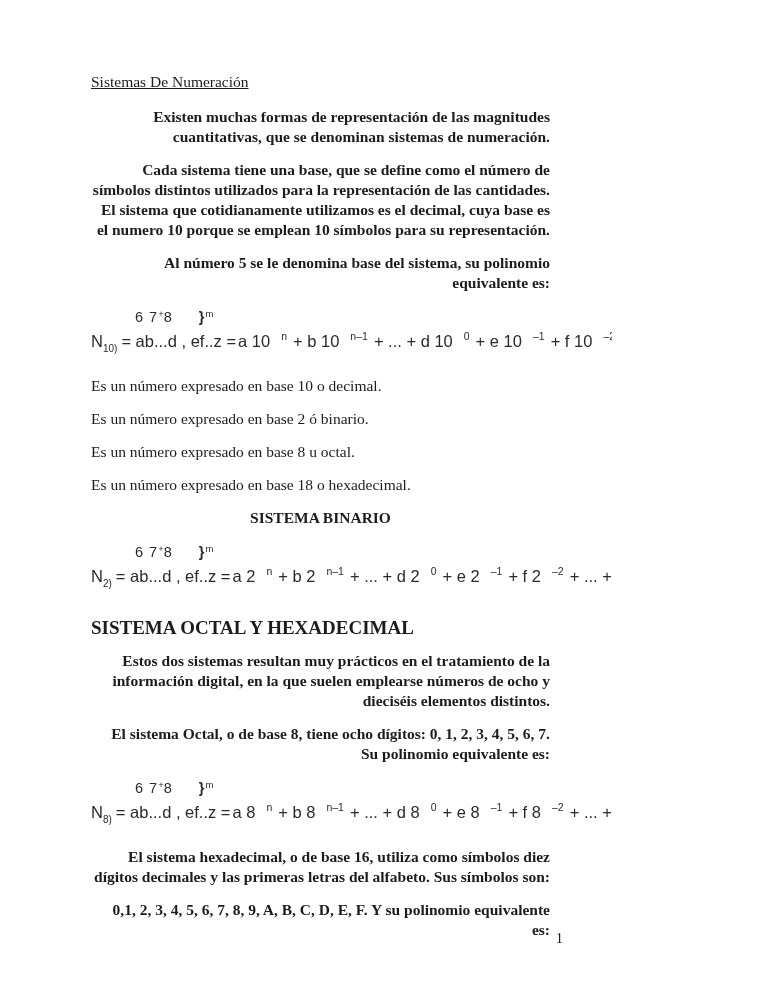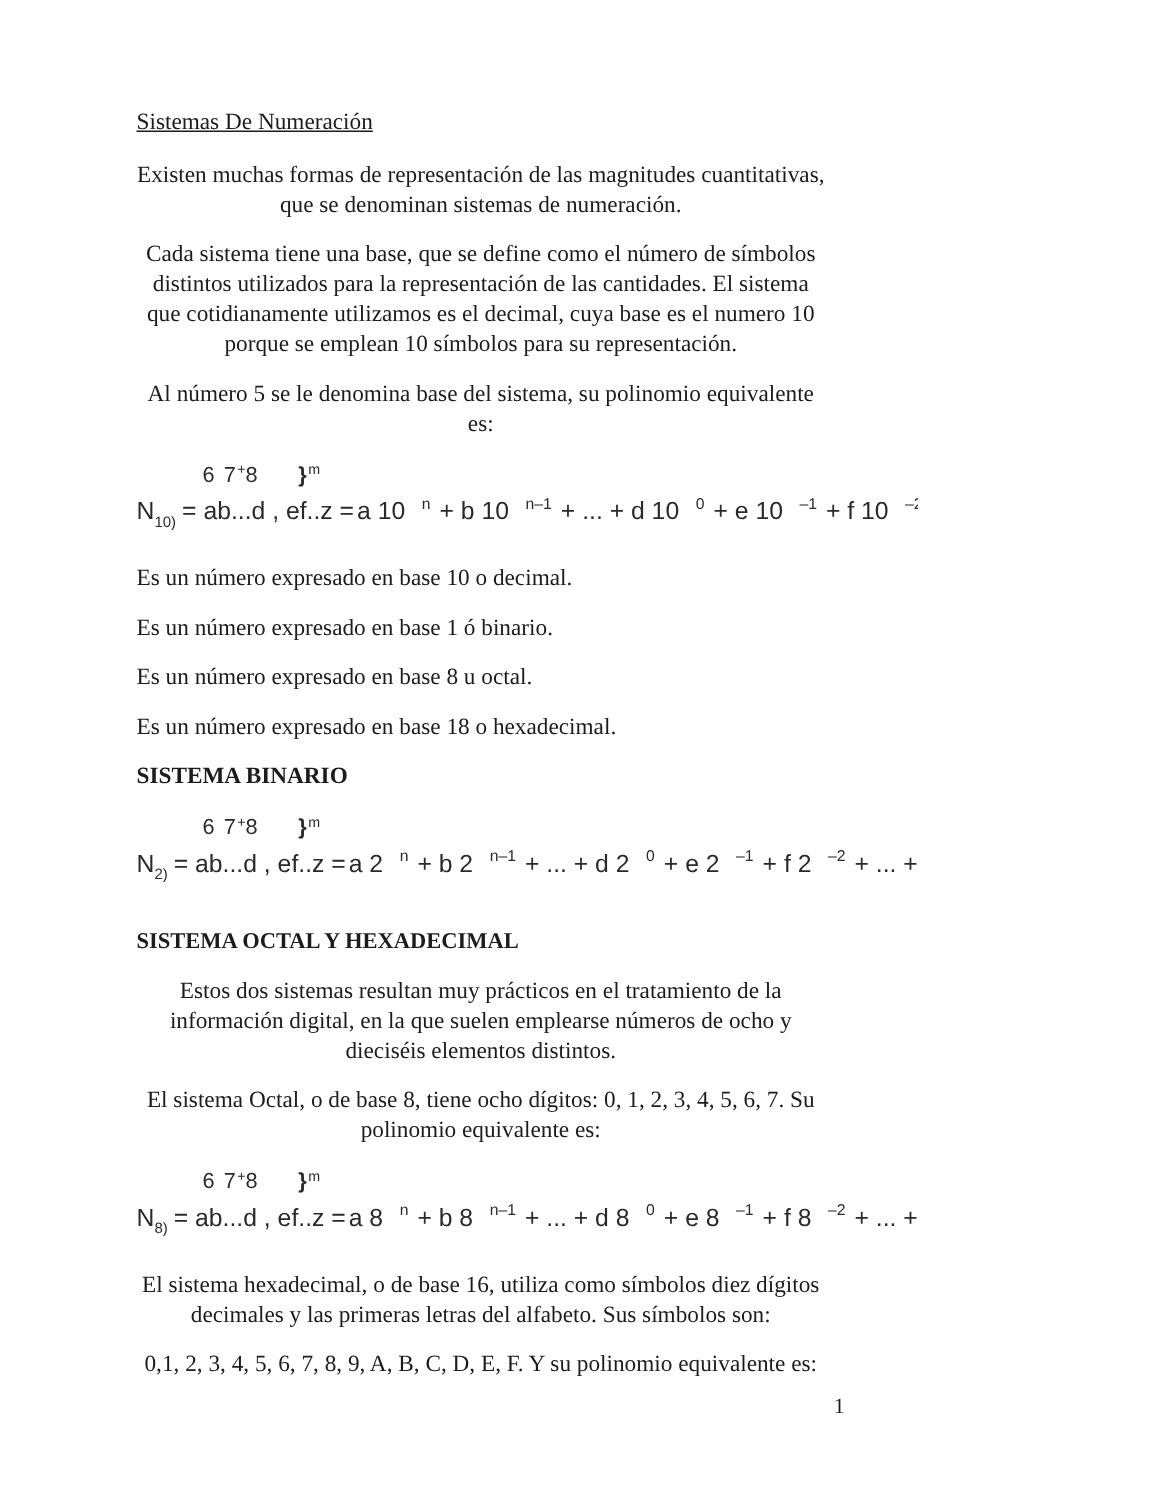--- a/index.html
+++ b/index.html
@@ -19,21 +19,22 @@
     line-height: 20px;
     color: #1c1c1c;
     overflow: hidden;
   }
   .doc-title {
     text-decoration: underline;
     margin: 0 0 15px 0;
   }
   .para {
     margin: 0 0 13px 0;
-    text-align: center;
+    text-align: right;
+    font-weight: bold;
   }
   .heading {
     font-weight: bold;
     margin: 0 0 13px 0;
   }
   .example-line {
     margin: 12px 0 13px 0;
   }
   
   .formula {
@@ -99,33 +100,33 @@
 
   <p class="para">Al número 5 se le denomina base del sistema, su polinomio equivalente es:</p>
 
   <div class="formula">
     <div class="formula-deco"><span>6 7</span><sup>+</sup><span>8</span><span class="deco-gap"></span><span class="deco-brace">}</span><sup>m</sup></div>
     <div class="formula-line"><span>N</span><sub class="fsub">10)</sub><span class="fpre">= ab...d , ef..z =</span><span class="term"><span>a 10</span><sup>n</sup></span><span class="term"><span>+ b 10</span><sup>n–1</sup></span><span class="term"><span>+ ... + d 10</span><sup>0</sup></span><span class="term"><span>+ e 10</span><sup>–1</sup></span><span class="term"><span>+ f 10</span><sup>–2</sup></span><span class="term"><span>+ ... + z 10</span><sup>–m</sup></span></div>
   </div>
 
 
   <p class="example-line">Es un número expresado en base 10 o decimal.</p>
-  <p class="example-line">Es un número expresado en base 1 ó binario.</p>
+  <p class="example-line">Es un número expresado en base 2 ó binario.</p>
   <p class="example-line">Es un número expresado en base 8 u octal.</p>
   <p class="example-line">Es un número expresado en base 18 o hexadecimal.</p>
 
-  <h2 class="heading" style="font-size:15.5px; line-height:20px;">SISTEMA BINARIO</h2>
+  <h2 class="heading" style="font-size:15.5px; line-height:20px;text-align:center;">SISTEMA BINARIO</h2>
 
 
   <div class="formula">
     <div class="formula-deco"><span>6 7</span><sup>+</sup><span>8</span><span class="deco-gap"></span><span class="deco-brace">}</span><sup>m</sup></div>
     <div class="formula-line"><span>N</span><sub class="fsub">2)</sub><span class="fpre">= ab...d , ef..z =</span><span class="term"><span>a 2</span><sup>n</sup></span><span class="term"><span>+ b 2</span><sup>n–1</sup></span><span class="term"><span>+ ... + d 2</span><sup>0</sup></span><span class="term"><span>+ e 2</span><sup>–1</sup></span><span class="term"><span>+ f 2</span><sup>–2</sup></span><span class="term"><span>+ ... + z 2</span><sup>–m</sup></span></div>
   </div>
 
-  <h2 class="heading" style="font-size:15px; line-height:20px;margin-top:23px;">SISTEMA OCTAL Y HEXADECIMAL</h2>
+  <h2 class="heading" style="font-size:19px; line-height:20px;margin-top:23px;">SISTEMA OCTAL Y HEXADECIMAL</h2>
 
   <p class="para">Estos dos sistemas resultan muy prácticos en el tratamiento de la información digital, en la que suelen emplearse números de ocho y dieciséis elementos distintos.</p>
 
   <p class="para">El sistema Octal, o de base 8, tiene ocho dígitos: 0, 1, 2, 3, 4, 5, 6, 7. Su polinomio equivalente es:</p>
 
   <div class="formula">
     <div class="formula-deco"><span>6 7</span><sup>+</sup><span>8</span><span class="deco-gap"></span><span class="deco-brace">}</span><sup>m</sup></div>
     <div class="formula-line"><span>N</span><sub class="fsub">8)</sub><span class="fpre">= ab...d , ef..z =</span><span class="term"><span>a 8</span><sup>n</sup></span><span class="term"><span>+ b 8</span><sup>n–1</sup></span><span class="term"><span>+ ... + d 8</span><sup>0</sup></span><span class="term"><span>+ e 8</span><sup>–1</sup></span><span class="term"><span>+ f 8</span><sup>–2</sup></span><span class="term"><span>+ ... + z 8</span><sup>–m</sup></span></div>
   </div>
 

